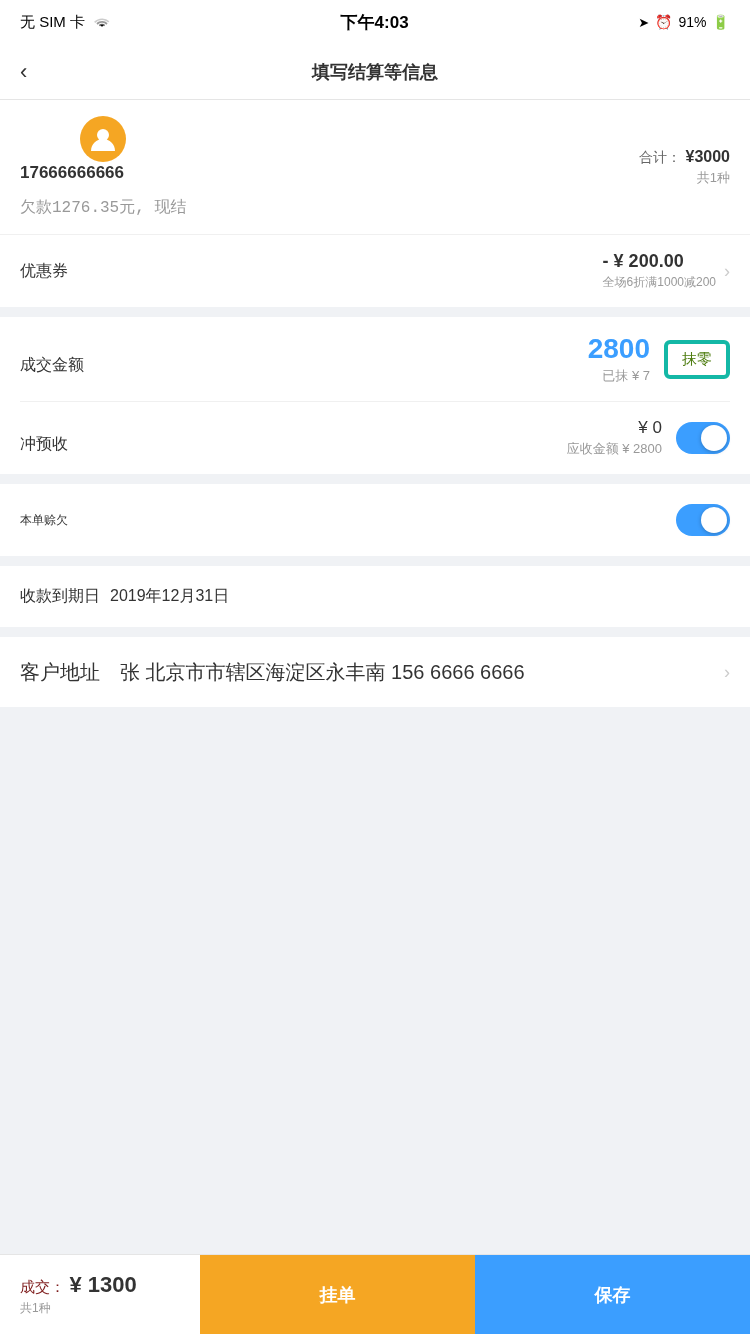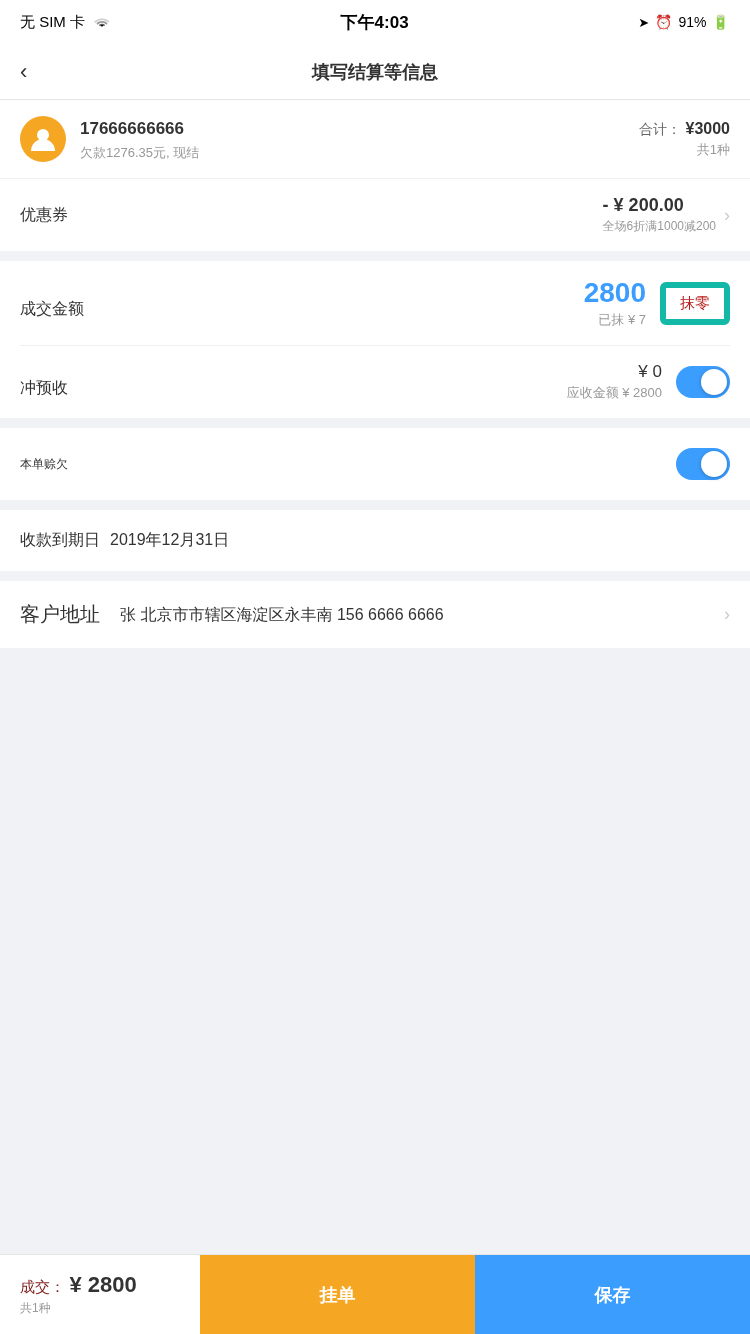--- a/index.html
+++ b/index.html
@@ -65,41 +65,43 @@
 
     
     .customer-row {
       display: flex;
       align-items: center;
       padding: 16px 20px;
       justify-content: space-between;
     }
     .customer-left {
       display: flex;
-      align-items: flex-end;
-      gap: 14px;
+      align-items: center;
+      gap: 1px;
+      flex-direction: column;
     }
     .avatar {
       width: 46px;
       height: 46px;
       border-radius: 50%;
       background: #f5a623;
       display: flex;
       align-items: center;
       justify-content: center;
     }
     .customer-info .phone {
       font-size: 17px;
       font-weight: 600;
       color: #333;
     }
     .customer-info .debt {
-      font-size: 13px;
-      color: #999;
-      margin-top: 5px;
+      font-size: 16px;
+      color: #999;
+      margin-top: 14px;
+      font-family: Liberation Mono, monospace;
     }
     .customer-right {
       text-align: right;
     }
     .customer-right .total-label {
       font-size: 14px;
       color: #666;
     }
     .customer-right .total-value {
       font-size: 16px;
@@ -178,25 +180,25 @@
       font-size: 28px;
       font-weight: 700;
       color: #3b9eff;
     }
     .amount-sub {
       font-size: 13px;
       color: #999;
       margin-top: 2px;
     }
     .round-btn {
-      border: 6px solid #14b8a6;
+      border: 4px solid #14b8a6;
       border-radius: 6px;
       padding: 6px 14px;
       font-size: 15px;
-      color: #b91c1c;
+      color: #4d7c0f;
       background: #fff;
       cursor: pointer;
     }
     .prepay-value-block {
       text-align: right;
     }
     .prepay-amount {
       font-size: 17px;
       font-weight: 500;
       color: #333;
@@ -306,21 +308,21 @@
       justify-content: space-between;
       padding: 20px 0;
     }
     .address-label {
       font-size: 20px;
       color: #333;
       white-space: nowrap;
       margin-right: 20px;
     }
     .address-value {
-      font-size: 16px;
+      font-size: 20px;
       color: #333;
       flex: 1;
       line-height: 1.5;
     }
 
     
     .empty-area {
       background: #f0f2f5;
       height: 120px;
     }
@@ -496,21 +498,21 @@
   </div>
 
   <div class="empty-area"></div>
 
 </div>
 
 <div class="bottom-bar">
   <div class="bottom-summary">
     <div>
       <span class="bottom-total-label">成交：</span>
-      <span class="bottom-total-value">¥ 2800</span>
+      <span class="bottom-total-value">¥ 1300</span>
     </div>
     <div class="bottom-count">共1种</div>
   </div>
   <div class="bottom-btn-hold">
     <span class="btn-text">挂单</span>
   </div>
   <div class="bottom-btn-save">
     <span class="btn-text">保存</span>
   </div>
 </div>

